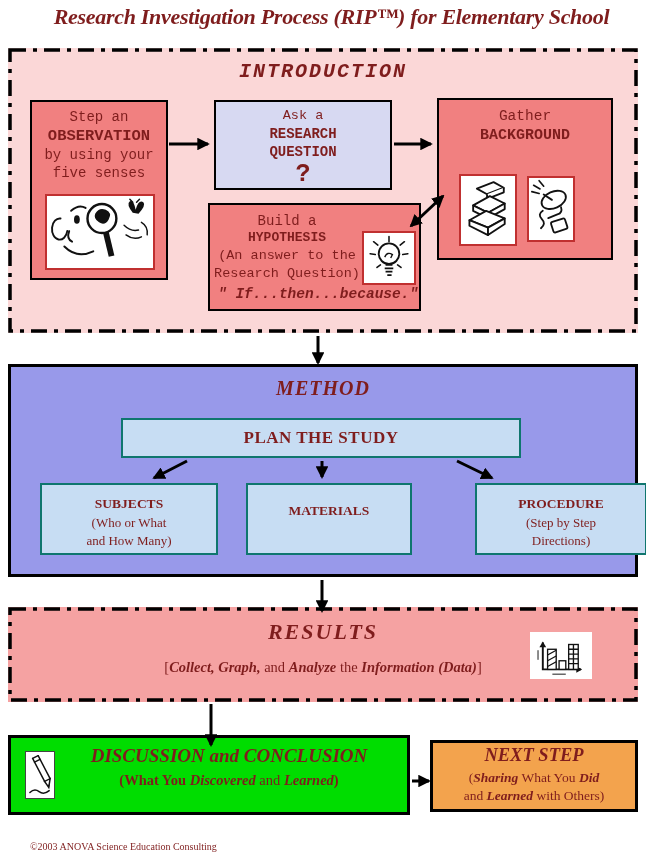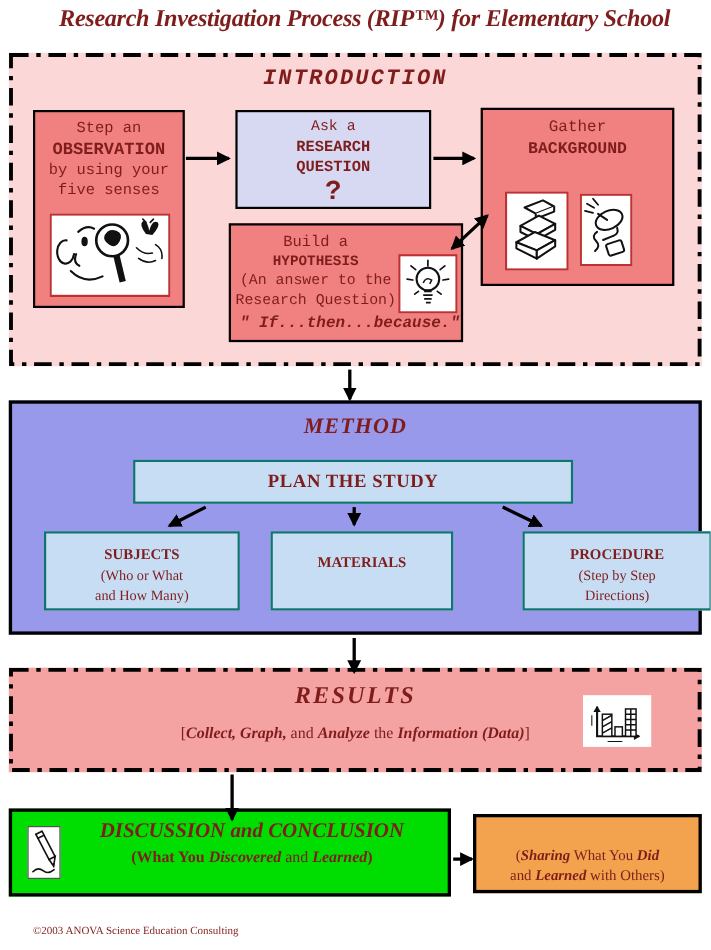--- a/index.html
+++ b/index.html
@@ -246,20 +246,21 @@
         <path d="M23,36 l1.8,4 l0.7,-4.8 z" fill="#111"></path>
       </svg>
     </div>
     <div id="disc-heading">DISCUSSION and CONCLUSION</div>
     <div id="disc-caption">
       <span class="b">(What You </span><span class="bi">Discovered</span><span> and </span><span class="bi">Learned</span><span class="b">)</span>
     </div>
   </section>
 
   <section id="next-step">
+    <div id="ns-heading">NEXT STEP</div>
     <div id="ns-caption">
       <div>
         <span>(</span><span class="bi">Sharing</span><span> What You </span><span class="bi">Did</span>
       </div>
       <div>
         <span>and </span><span class="bi">Learned</span><span> with Others)</span>
       </div>
     </div>
   </section>
 

